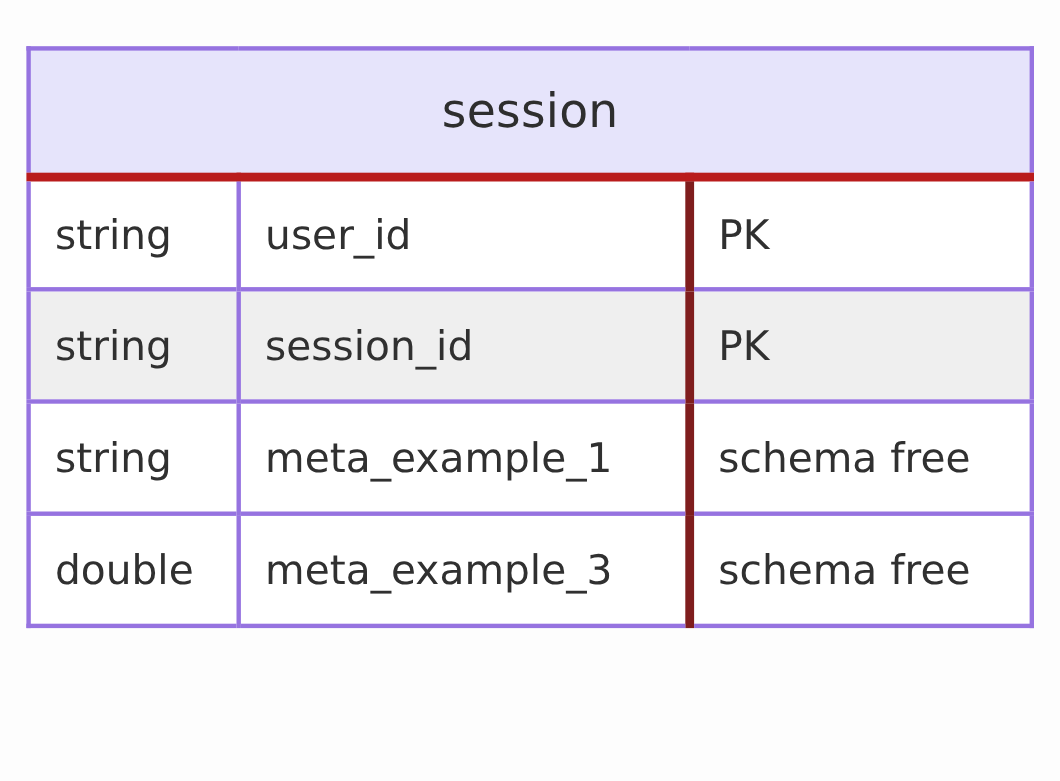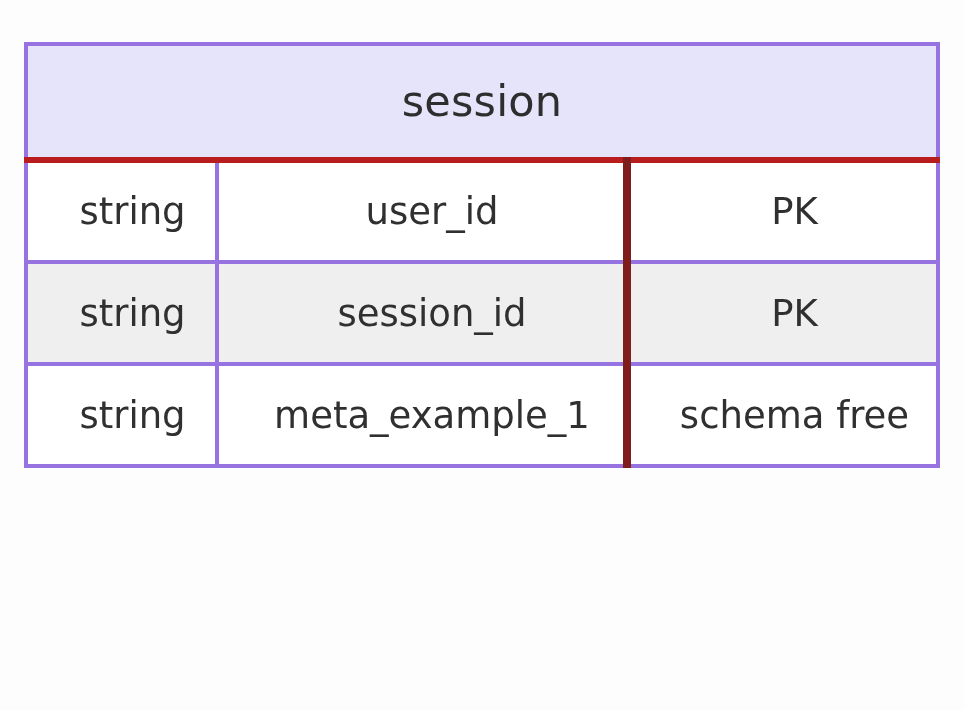--- a/index.html
+++ b/index.html
@@ -34,38 +34,37 @@
     border: 4px solid #9673e0;
   }
 
   .entity-table col.c-type  { width: 191px; }
   .entity-table col.c-name  { width: 410px; }
   .entity-table col.c-key   { width: 311px; }
 
   
   .entity-header-cell {
     background: #e6e4fb;
-    border-bottom: 6px solid #b91c1c;
+    border-bottom: 8px solid #b91c1c;
     height: 111px;
     vertical-align: middle;
     padding: 0;
   }
   .entity-title {
     display: block;
     font-size: 43px;
     font-weight: 400;
     color: #2e2e2e;
     letter-spacing: 0.2px;
     line-height: 1;
   }
 
   
   .entity-row {
     height: 102px;
-    text-align: center;
   }
   .entity-row.odd  > td { background: #ffffff; }
   .entity-row.even > td { background: #efefef; }
 
   .entity-row > td {
     border-top: 4px solid #9673e0;
     padding: 0 0 0 22px;
     vertical-align: middle;
     font-size: 37px;
     font-weight: 400;
@@ -114,17 +113,22 @@
         <td class="cell-key">PK</td>
       </tr>
 
       <tr class="entity-row odd">
         <td class="cell-type">string</td>
         <td class="cell-name">meta_example_1</td>
         <td class="cell-key">schema free</td>
       </tr>
 
 
+      <tr class="entity-row odd">
+        <td class="cell-type">double</td>
+        <td class="cell-name">meta_example_3</td>
+        <td class="cell-key">schema free</td>
+      </tr>
 
     </tbody>
   </table>
 
 </div>
 
 </body></html>

